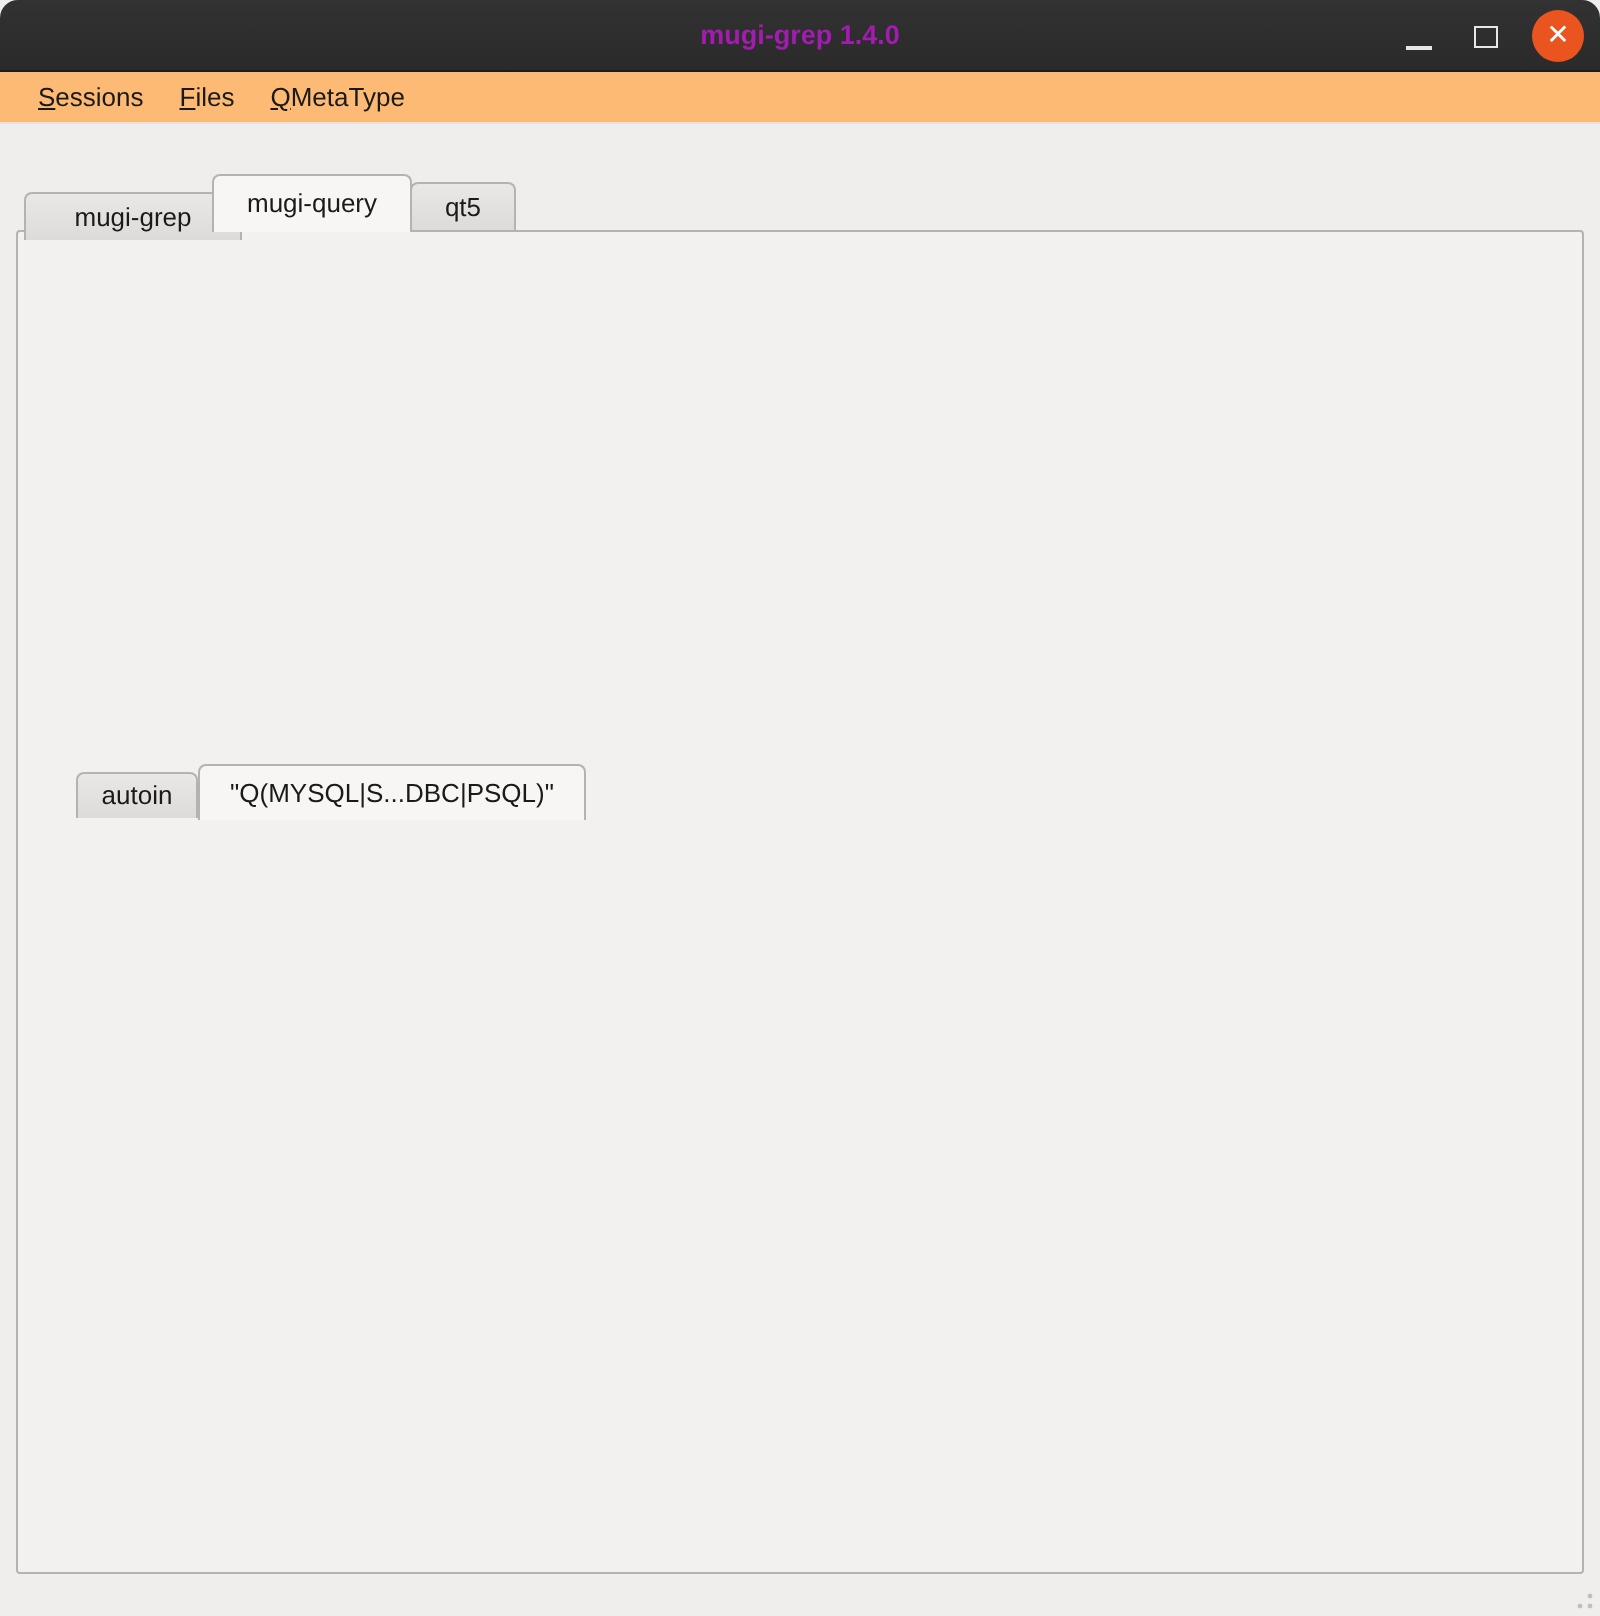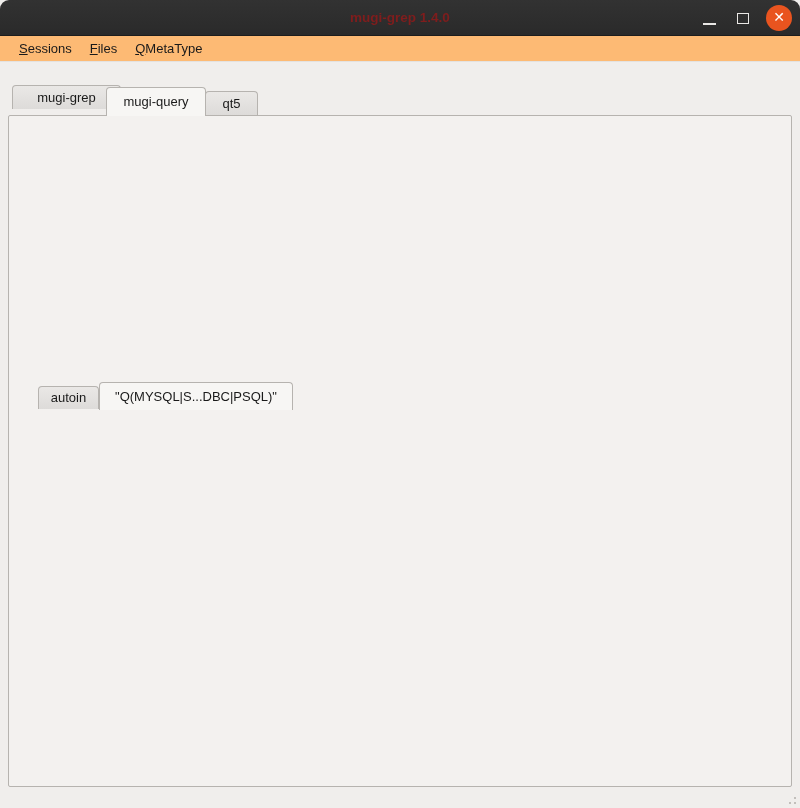--- a/index.html
+++ b/index.html
@@ -6,21 +6,21 @@
   body{width:800px;height:808px;position:relative;overflow:hidden;
        background:#f0eeec;font-family:"Liberation Sans",sans-serif;
        font-size:13px;color:#1a1a1a;}
   .abs{position:absolute;box-sizing:border-box}
 
   
   .titlebar{left:0;top:0;width:800px;height:36px;
     background:linear-gradient(#323232,#2a2a2a);
     border-radius:9px 9px 0 0;border-bottom:1px solid #1d1d1d}
   .title{left:0;top:0;width:800px;height:36px;line-height:36px;text-align:center;
-    color:#7f1d1d;font-weight:bold;font-size:13.5px}
+    color:#a21caf;font-weight:bold;font-size:13.5px}
   .btn-min{right:84px;top:23px;width:13px;height:2px;background:#e9e7e5}
   .btn-max{right:51px;top:13px;width:12px;height:11px;border:1.5px solid #e9e7e5}
   .btn-close{right:8px;top:5px;width:26px;height:26px;border-radius:50%;
     background:#e9541f;color:#fff;text-align:center;line-height:25px;font-size:14px}
 
   
   .menubar{left:0;top:36px;width:800px;height:26px;background:#fdba74;
     border-bottom:1px solid #e4e2e0;display:flex;align-items:center;padding-left:10px}
   .menu-item{display:inline-block;padding:0 9px;line-height:25px;cursor:default}
   .menu-item::first-letter{text-decoration:underline}
@@ -97,21 +97,21 @@
 <div class="abs btn-max"></div>
 <div class="abs btn-close">✕</div>
 
 <div class="abs menubar">
   <span class="menu-item">Sessions</span>
   <span class="menu-item">Files</span>
   <span class="menu-item">QMetaType</span>
 </div>
 
 <div class="abs pane" style="left:8px;top:115px;width:784px;height:672px"></div>
-<div class="abs tab" style="left:12px;top:85px;width:109px;height:24px;line-height:23px">mugi-grep</div>
+<div class="abs tab" style="left:12px;top:96px;width:109px;height:24px;line-height:23px">mugi-grep</div>
 <div class="abs tab active" style="left:106px;top:87px;width:100px;height:29px;line-height:28px">mugi-query</div>
 <div class="abs tab" style="left:205px;top:91px;width:53px;height:24px;line-height:23px">qt5</div>
 
 <div class="abs glabel" style="left:22px;top:127px">Status</div>
 <div class="abs sunken" style="left:22px;top:146px;width:756px;height:35px;line-height:33px;padding-left:10px">Processed 267 files out of 267 (231 filtered out)</div>
 
 <div class="abs glabel" style="left:22px;top:193px">Search</div>
 <div class="abs groupbox" style="left:22px;top:212px;width:756px;height:554px"></div>
 
 <div class="abs glabel" style="left:38px;top:228px">Path</div>

